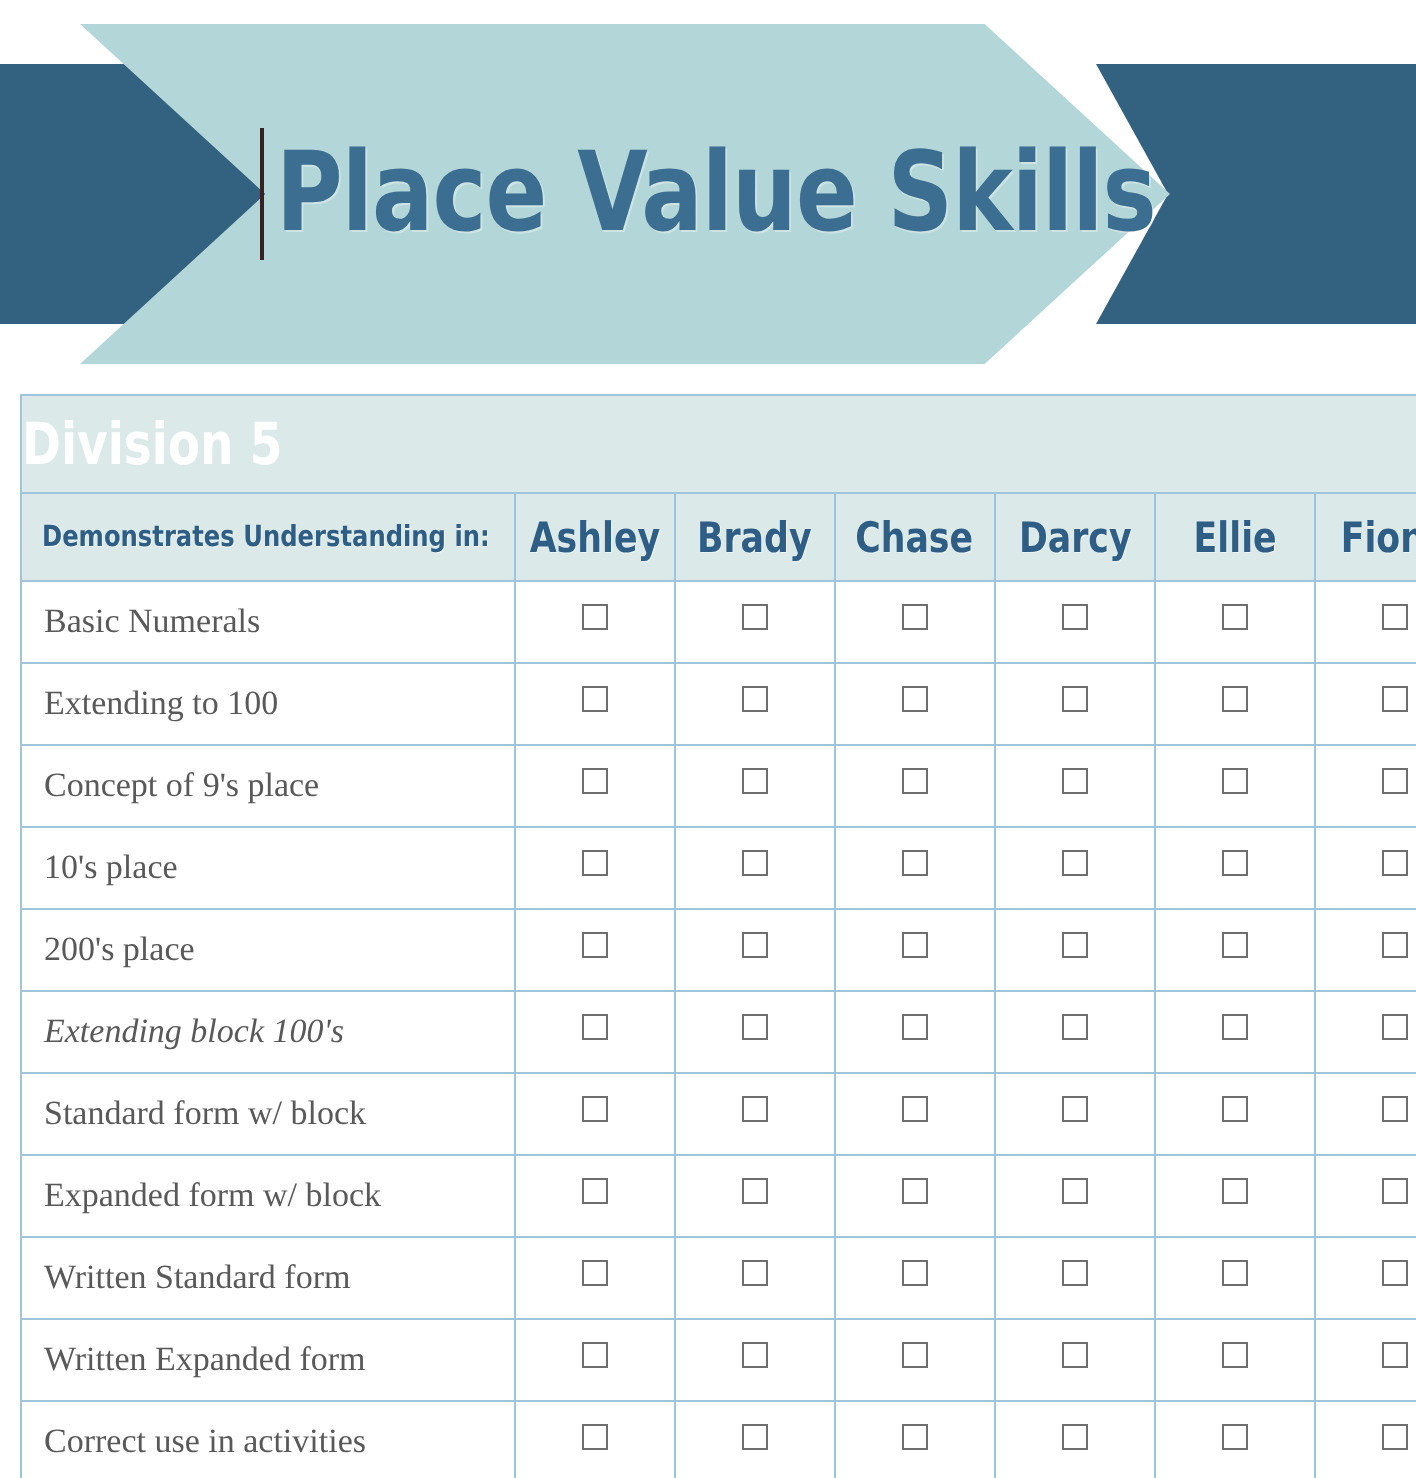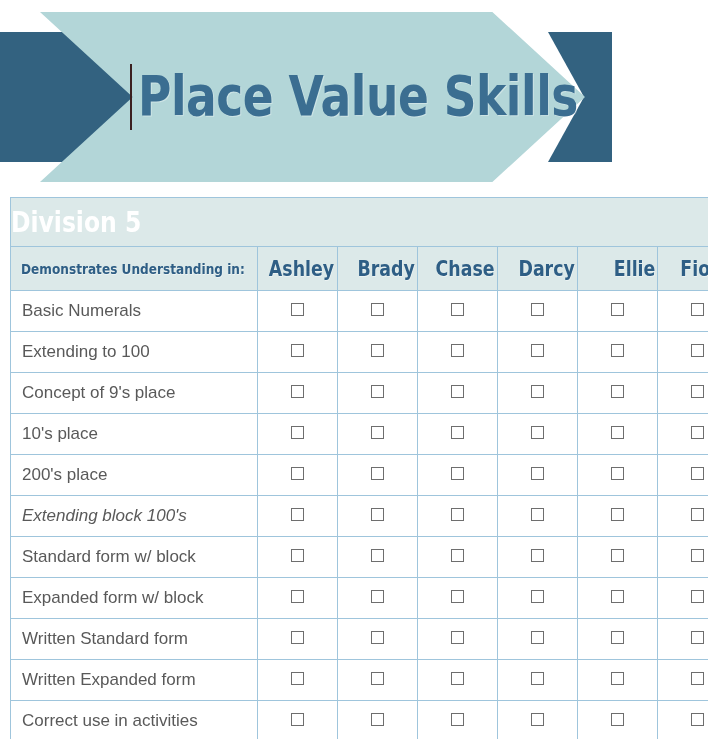--- a/index.html
+++ b/index.html
@@ -12,21 +12,21 @@
     width: 708px;
     height: 739px;
     overflow: hidden;
     font-family: "Liberation Sans", sans-serif;
     -webkit-font-smoothing: antialiased;
   }
 
   
   .banner {
     position: relative;
-    width: 612px;
+    width: 708px;
     height: 193px;
     background: #ffffff;
     overflow: hidden;
   }
   
   .banner-dark-left {
     position: absolute;
     left: 0;
     top: 32px;
     width: 104px;
@@ -133,21 +133,20 @@
     letter-spacing: 0px;
     transform: scaleX(0.9);
     transform-origin: left center;
     display: inline-block;
     white-space: nowrap;
   }
   .colhead-row th {
     background: #DCE9E9;
     height: 43px;
     vertical-align: middle;
-    text-align: right;
   }
   .colhead-skill {
     text-align: left;
     padding-left: 10px !important;
   }
   .colhead-skill-label {
     font-family: "DejaVu Sans Condensed", "Liberation Sans Narrow", "Liberation Sans", sans-serif;
     font-weight: 700;
     font-size: 14.5px;
     color: #2E5E85;
@@ -170,21 +169,21 @@
   tbody tr td {
     background: #ffffff;
     height: 40px;
   }
   .skill-cell {
     text-align: left;
     padding-left: 11px !important;
     vertical-align: middle;
   }
   .skill-text {
-    font-family: Liberation Sans, sans-serif;
+    font-family: Liberation Serif, serif;
     font-size: 17px;
     color: #595959;
     white-space: nowrap;
   }
   .skill-text.italic {
     font-style: italic;
   }
   .check-cell {
     text-align: center;
     vertical-align: middle;

